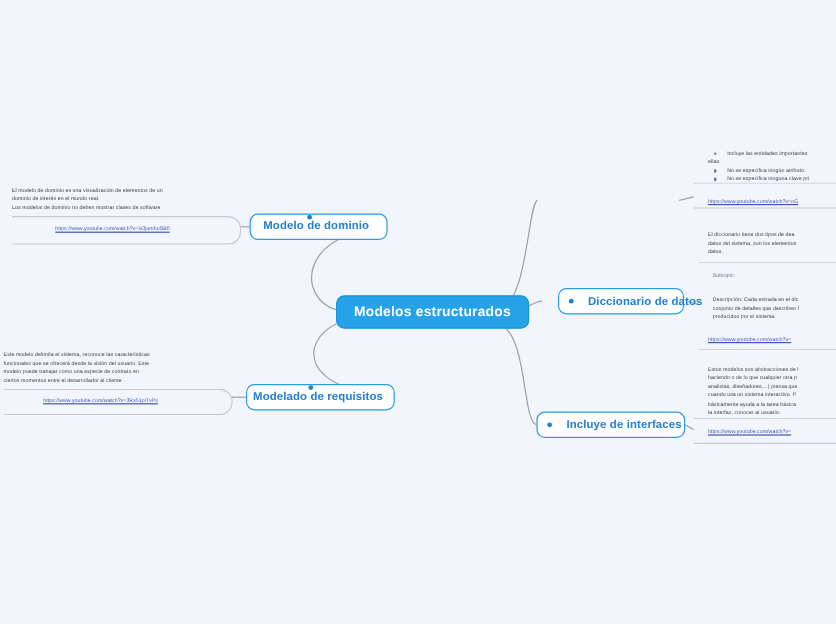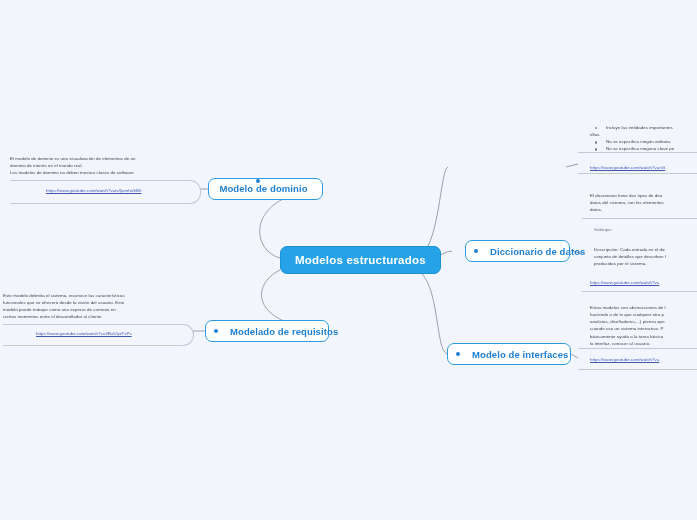--- a/index.html
+++ b/index.html
@@ -67,21 +67,21 @@
     flex: 0 0 auto;
   }
   .branch-node .blabel {
     color: #1f7fd0;
     font-size: 9.5px;
     font-weight: bold;
     letter-spacing: 0.1px;
   }
 
   #node-modelo-dominio     { left: 208px; top: 178px; width: 115px; flex-direction: column; }
-  #node-modelado-requisitos{ left: 205px; top: 320px; width: 124px; }
+  #node-modelado-requisitos{ left: 205px; top: 320px; width: 124px; flex-direction: column; }
   #node-modelado-datos     { left: 448px; top: 156px; width: 118px; }
   #node-diccionario-datos  { left: 452px; top: 240px; width: 105px; margin-left: 13px; }
   #node-modelo-interfaces  { left: 447px; top: 343px; width: 124px; }
 
   
   .note {
     position: absolute;
     font-size: 4.4px;
     line-height: 1.62;
     color: #3b3f4a;
@@ -188,21 +188,21 @@
   </div>
 
 
   <div class="branch-node" id="node-diccionario-datos">
     <span class="dot"></span>
     <span class="blabel">Diccionario de datos</span>
   </div>
 
   <div class="branch-node" id="node-modelo-interfaces">
     <span class="dot"></span>
-    <span class="blabel">Modelo de interfaces</span>
+    <span class="blabel">Incluye de interfaces</span>
   </div>
 
   <div class="note" id="note-dominio">
     <span class="ln">El modelo de dominio es una visualización de elementos de un</span>
     <span class="ln">dominio de interés en el mundo real.</span>
     <span class="ln">Los modelos de dominio no deben mostrar clases de software</span>
   </div>
   <div class="note-bracket" id="bracket-dominio"></div>
   <a class="url" id="url-dominio" href="#">https://www.youtube.com/watch?v=iv3jumhoSB0</a>
 

